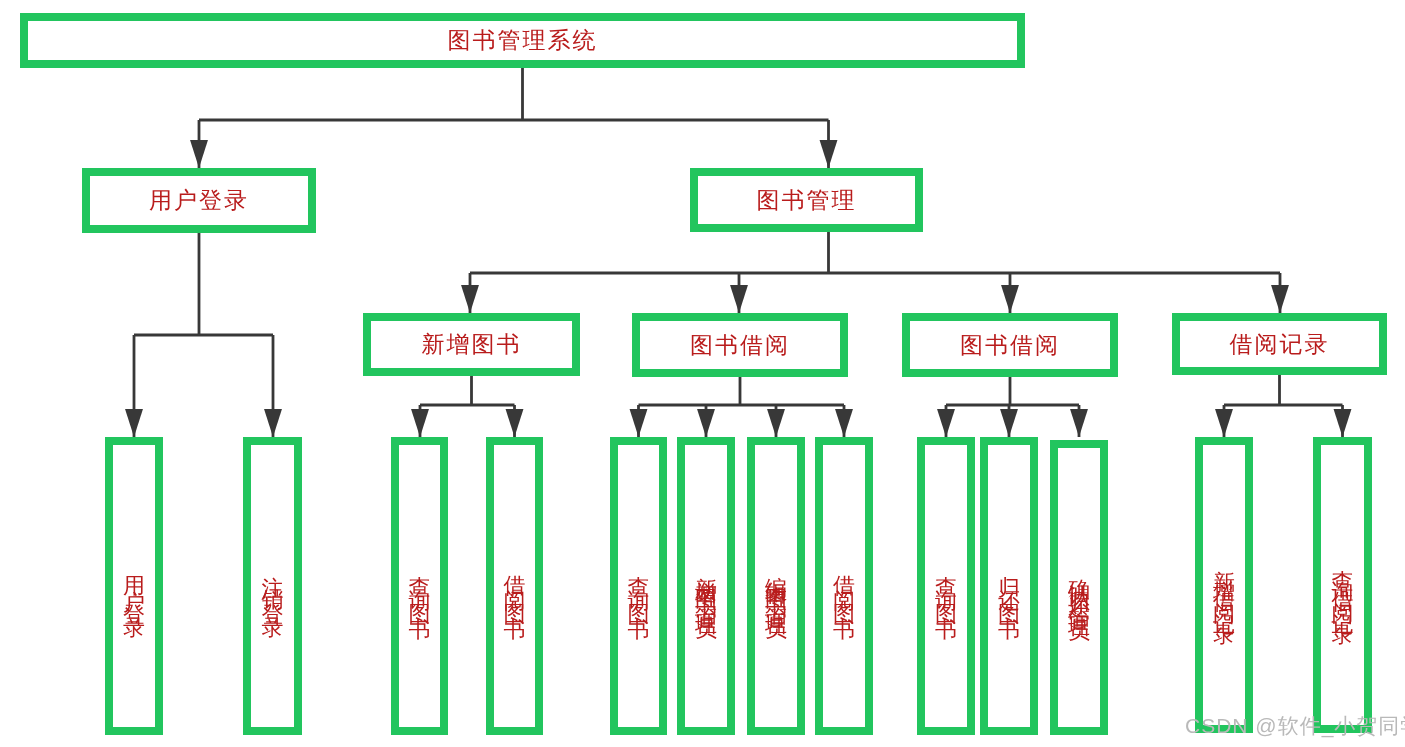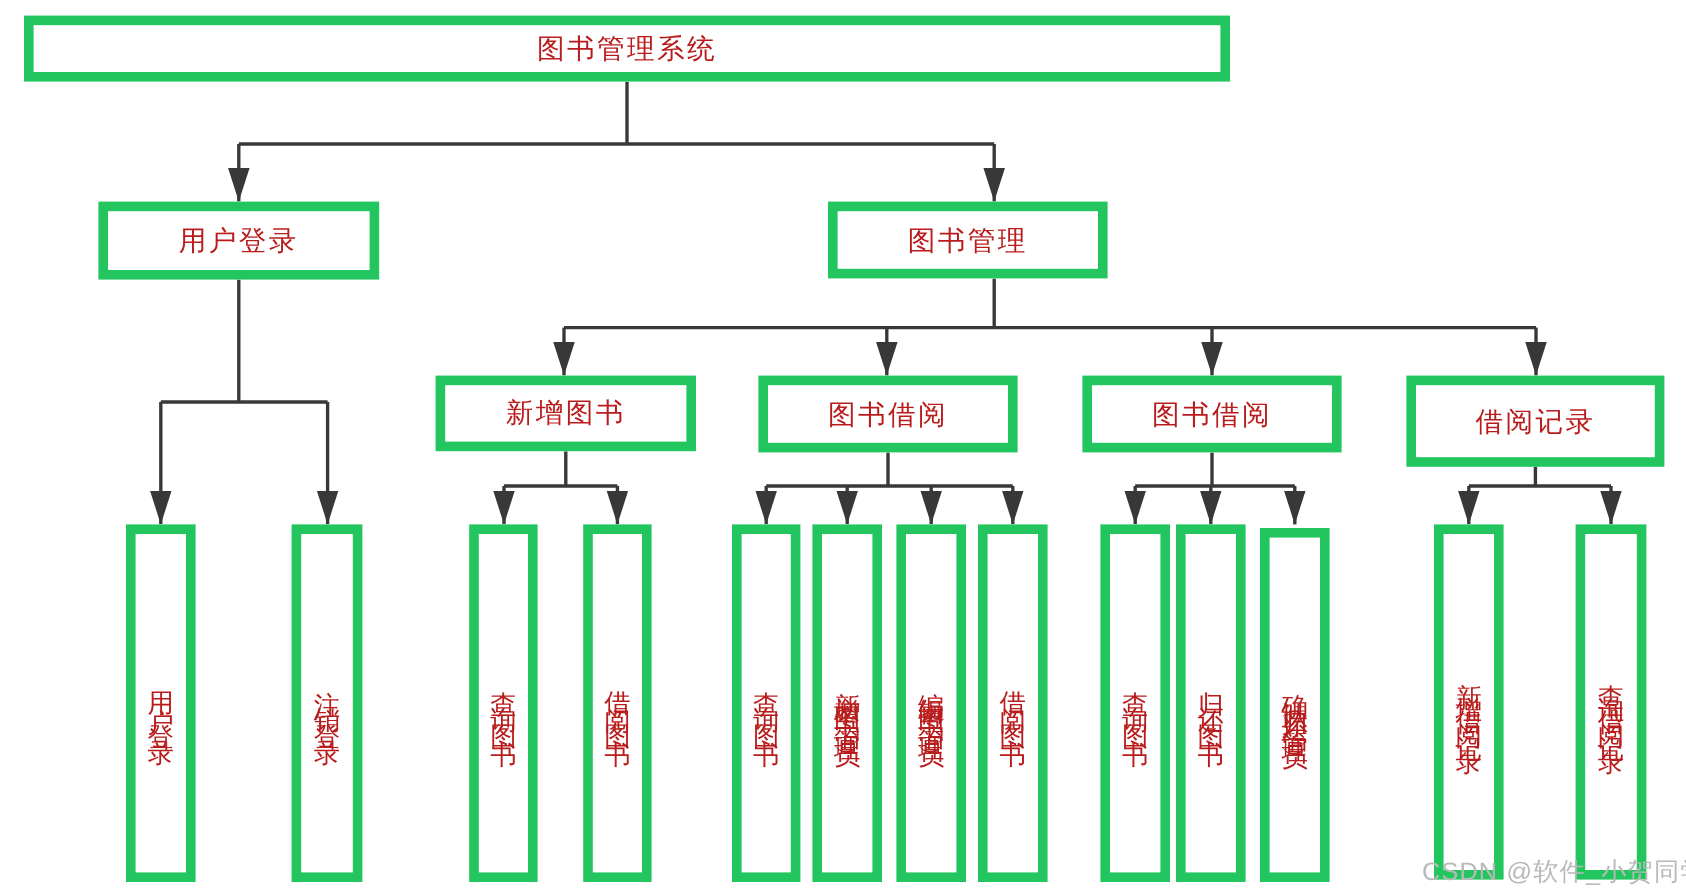--- a/index.html
+++ b/index.html
@@ -96,21 +96,21 @@
 
   <div class="node hbox" style="left:363px;top:313px;width:217px;height:63px;">
     <span>新增图书</span>
   </div>
   <div class="node hbox" style="left:632px;top:313px;width:216px;height:64px;">
     <span>图书借阅</span>
   </div>
   <div class="node hbox" style="left:902px;top:313px;width:216px;height:64px;">
     <span>图书借阅</span>
   </div>
-  <div class="node hbox" style="left:1172px;top:313px;width:215px;height:76px;">
+  <div class="node hbox" style="left:1172px;top:313px;width:215px;height:62px;">
     <span>借阅记录</span>
   </div>
 
   <div class="node vbox len4" style="left:105px;top:437px;width:58px;height:298px;">
     <span>用户登录</span>
   </div>
   <div class="node vbox len4" style="left:243px;top:437px;width:59px;height:298px;">
     <span>注销登录</span>
   </div>
 

